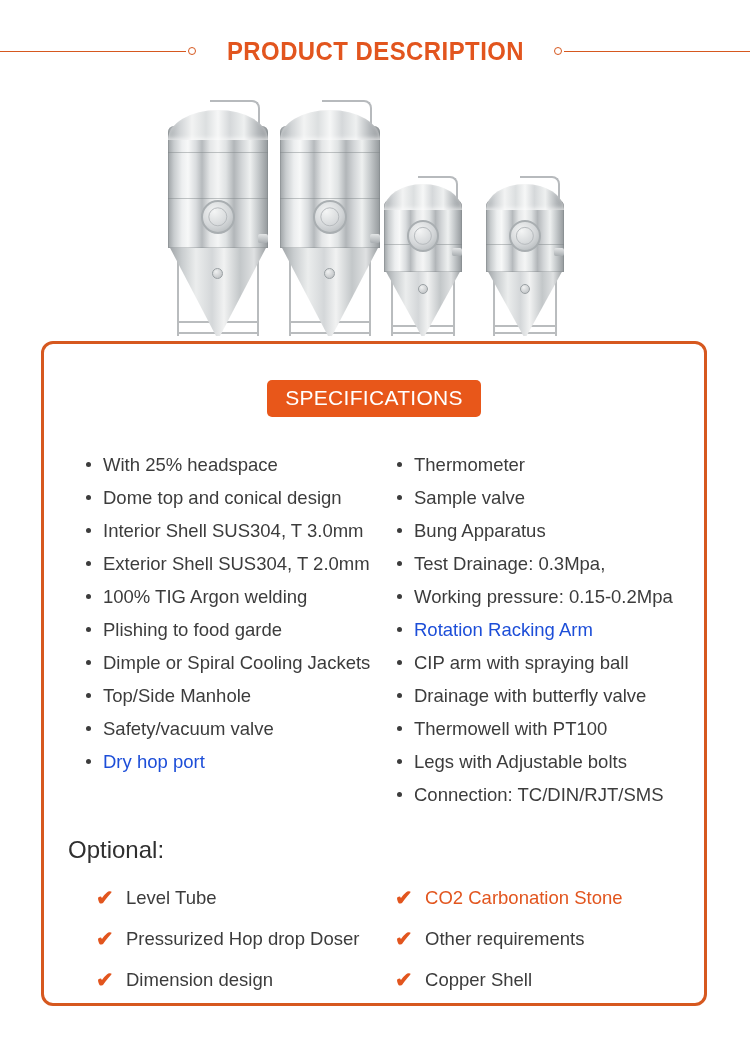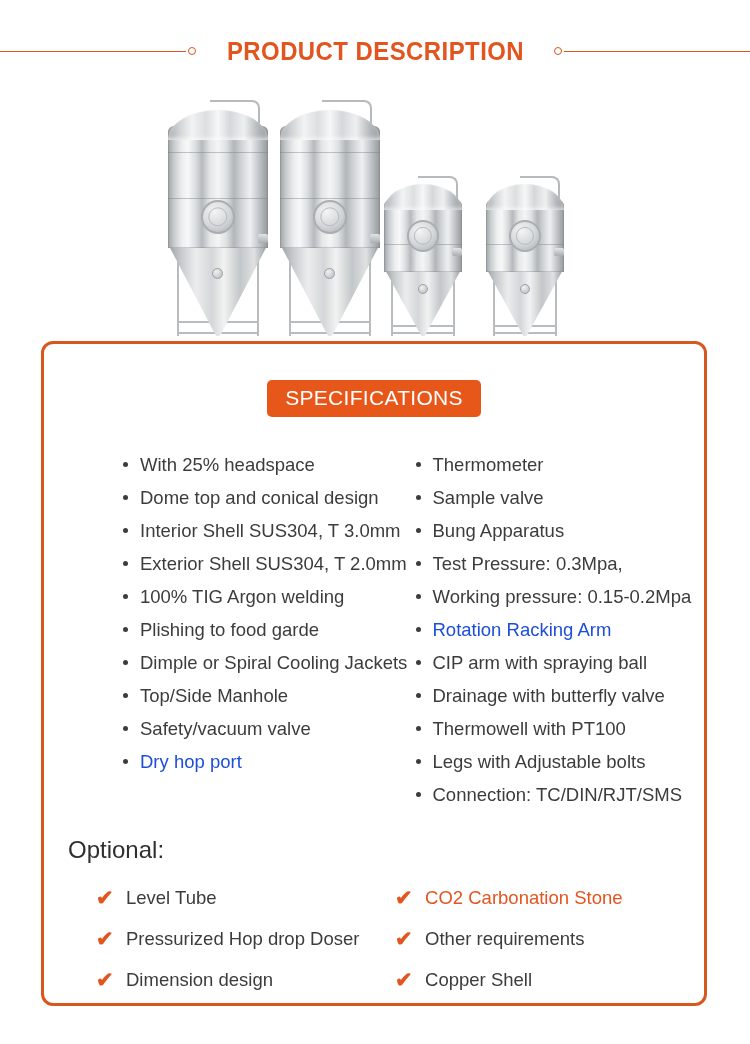--- a/index.html
+++ b/index.html
@@ -194,21 +194,21 @@
   .spec-cols {
     position: absolute;
     left: 0;
     top: 104px;
     width: 100%;
     display: flex;
   }
   .col {
     box-sizing: border-box;
   }
-  .col-left  { width: 352px; padding-left: 38px; margin-left: 37px; }
+  .col-left  { width: 352px; padding-left: 38px; }
   .col-right { width: 314px; }
 
   ul.spec-list {
     list-style: none;
     margin: 0;
     padding: 0;
   }
   ul.spec-list li {
     position: relative;
     padding-left: 21px;
@@ -365,21 +365,21 @@
           <li>Top/Side Manhole</li>
           <li>Safety/vacuum valve</li>
           <li class="hl">Dry hop port</li>
         </ul>
     </div>
     <div class="col col-right">
       <ul class="spec-list">
           <li>Thermometer</li>
           <li>Sample valve</li>
           <li>Bung Apparatus</li>
-          <li>Test Pressure: 0.3Mpa,</li>
+          <li>Test Drainage: 0.3Mpa,</li>
           <li>Working pressure: 0.15-0.2Mpa</li>
           <li class="hl">Rotation Racking Arm</li>
           <li>CIP arm with spraying ball</li>
           <li>Drainage with butterfly valve</li>
           <li>Thermowell with PT100</li>
           <li>Legs with Adjustable bolts</li>
           <li>Connection: TC/DIN/RJT/SMS</li>
         </ul>
     </div>
   </div>

